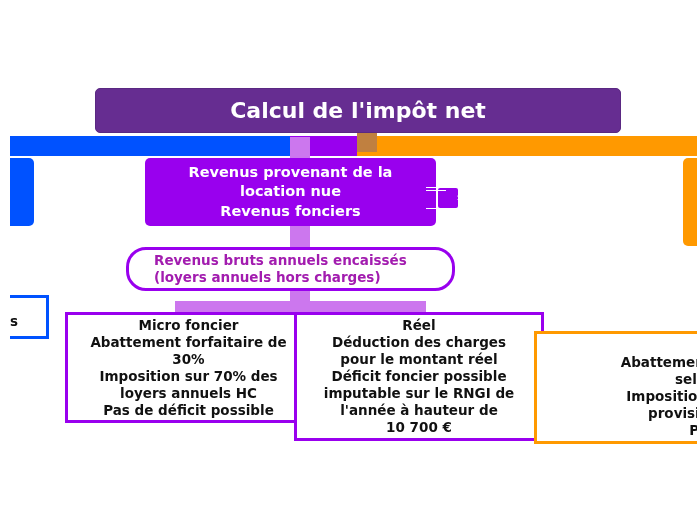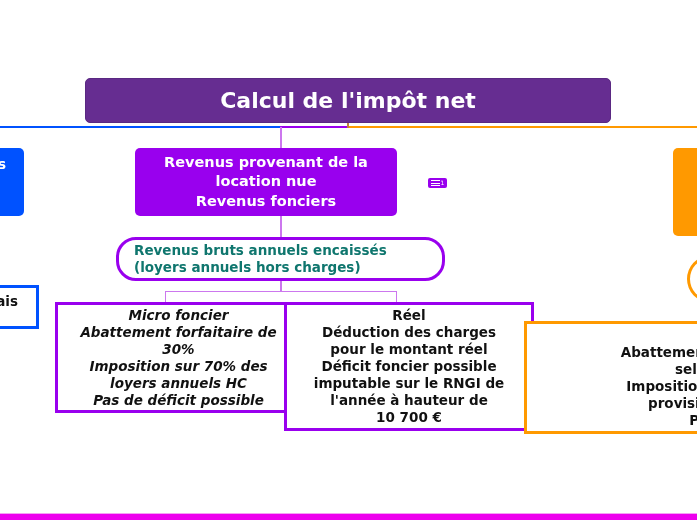--- a/index.html
+++ b/index.html
@@ -1,27 +1,27 @@
 <!DOCTYPE html>
 <html><head>
   <meta charset="utf-8">
   <style>
-    * { box-sizing: border-box; margin: 0; padding: 0; }
+    * { box-sizing: border-box; margin: 0; padding: 10px; }
     html, body { width: 697px; height: 520px; overflow: hidden; background: #ffffff; }
     body { position: relative; font-family: "DejaVu Sans", sans-serif; }
     .abs { position: absolute; }
     .line { position: absolute; }
     .node { position: absolute; display: flex; align-items: center; justify-content: center; text-align: center; font-weight: bold; white-space: pre-line; }
     .root { left: 85px; top: 78px; width: 526px; height: 45px; background: #662d91; border-radius: 5px; color: #fff; font-size: 22px; border: 1px solid #5a2882; }
-    .purple-main { left: 135px; top: 148px; width: 262px; height: 68px; background: #9900ee; border-radius: 5px; color: #fff; font-size: 14.5px; line-height: 19.5px; }
+    .purple-main { left: 135px; top: 148px; width: 291px; height: 68px; background: #9900ee; border-radius: 5px; color: #fff; font-size: 14.5px; line-height: 19.5px; }
     .blue-main { left: -20px; top: 148px; width: 44px; height: 68px; background: #0052ff; border-radius: 5px; color: #fff; font-size: 14px; justify-content: flex-end; align-items: flex-start; padding: 8px 18px 0 0; }
     .orange-main { left: 673px; top: 148px; width: 60px; height: 88px; background: #ff9900; border-radius: 5px; }
-    .pill { left: 116px; top: 237px; width: 329px; height: 44px; border: 3px solid #9900ee; border-radius: 20px; background: #fff; color: #0f766e; font-size: 13.5px; line-height: 17px; text-align: left; justify-content: flex-start; padding-left: 15px; }
+    .pill { left: 116px; top: 237px; width: 329px; height: 44px; border: 3px solid #9900ee; border-radius: 20px; background: #fff; color: #a21caf; font-size: 13.5px; line-height: 17px; text-align: left; justify-content: flex-start; padding-left: 15px; }
     .box { border: 3px solid #9900ee; background: #fff; color: #111; font-size: 13.5px; line-height: 17px; }
-    .micro { left: 55px; top: 302px; width: 247px; height: 111px; font-style: italic; }
+    .micro { left: 55px; top: 302px; width: 247px; height: 111px; }
     .reel { left: 284px; top: 302px; width: 250px; height: 129px; }
     .blue-box { left: -30px; top: 285px; width: 69px; height: 44px; border: 3px solid #0052ff; background: #fff; color: #111; font-size: 13.5px; justify-content: flex-end; align-items: flex-start; padding: 5px 18px 0 0; }
     .orange-box { left: 524px; top: 321px; width: 260px; height: 113px; border: 3px solid #ff9900; background: #fff; color: #111; font-size: 13.5px; line-height: 17px; }
     .orange-circle { left: 687px; top: 256px; width: 44px; height: 46px; border: 3px solid #ff9900; border-radius: 50%; background: #fff; }
     .notes-badge { left: 428px; top: 178px; width: 19px; height: 10px; background: #9900ee; border-radius: 2px; display: flex; align-items: center; justify-content: center; gap: 1px; }
     .notes-badge .glyph { width: 9px; height: 6px; border-top: 1px solid #fff; border-bottom: 1px solid #fff; position: relative; }
     .notes-badge .glyph::after { content: ""; position: absolute; left: 0; right: 0; top: 1.5px; height: 1px; background: #fff; }
     .notes-badge .count { color: #fff; font-size: 6px; line-height: 6px; font-weight: normal; }
     .bottom-bar { left: 0; top: 513px; width: 697px; height: 7px; background: #ee00ee; border-top: 1px solid #f4a0f4; }
   </style>

